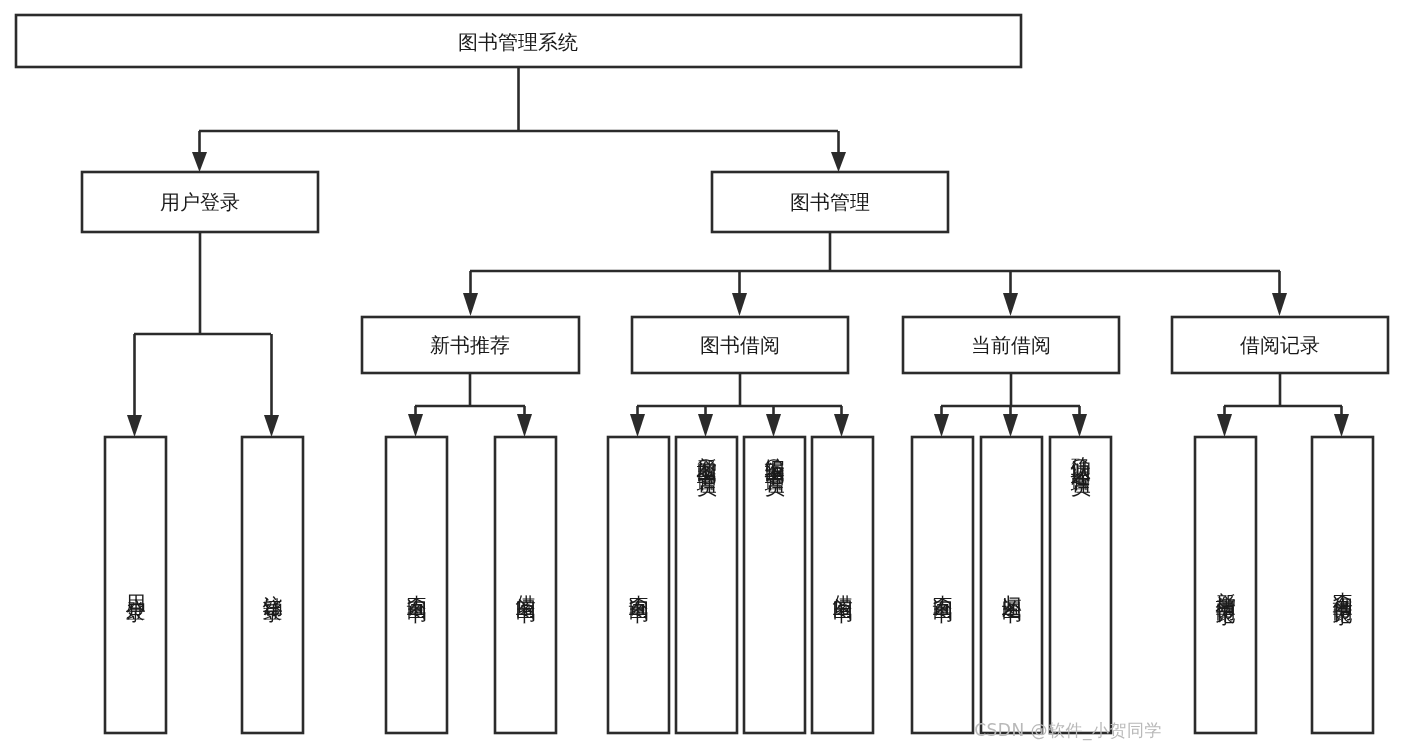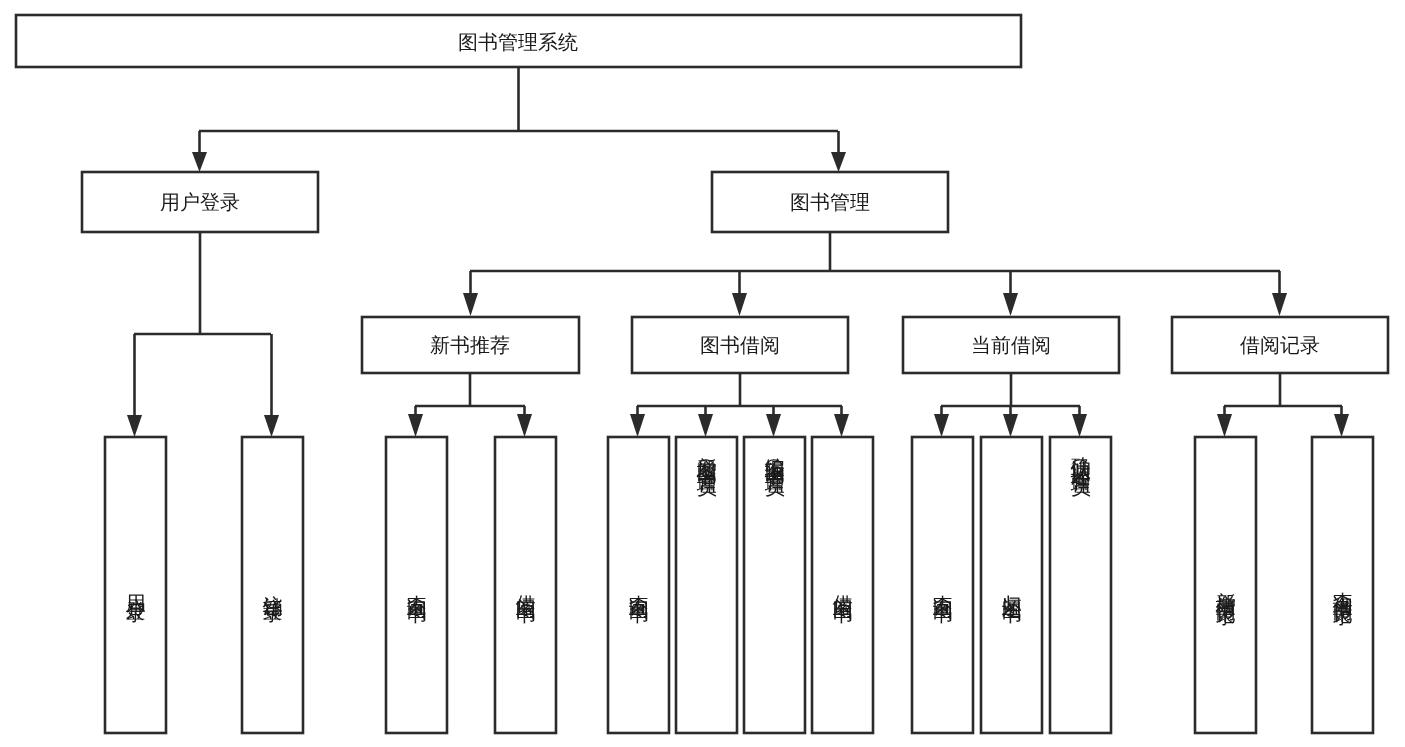--- a/index.html
+++ b/index.html
@@ -250,14 +250,15 @@
     <span class="vert-label" style="margin-top:4px;">确认归还（管理员）</span>
   </div>
 
   <div class="vert-label-wrap" style="left:1195px; top:437px; width:61px; height:296px;">
     <span class="vert-label">新增借阅记录</span>
   </div>
   <div class="vert-label-wrap" style="left:1312px; top:437px; width:61px; height:296px;">
     <span class="vert-label">查询借阅记录</span>
   </div>
 
+  <div class="watermark">CSDN @软件_小贺同学</div>
 
 </div>
 
 </body></html>

